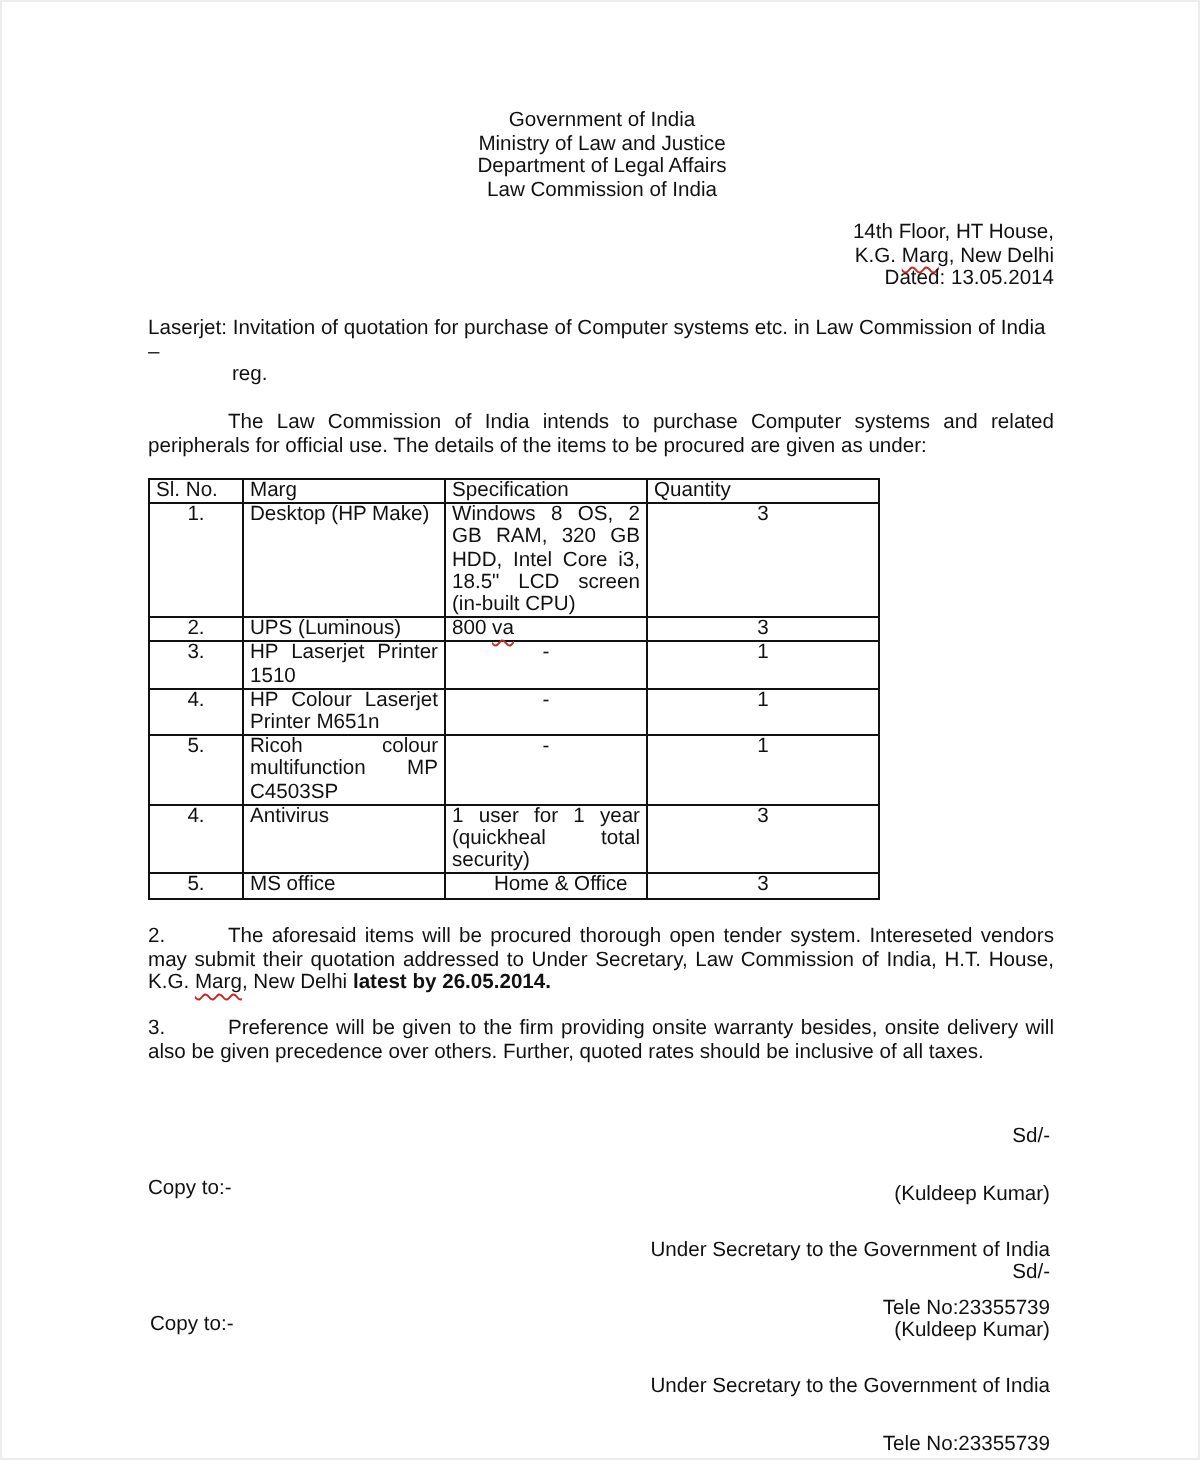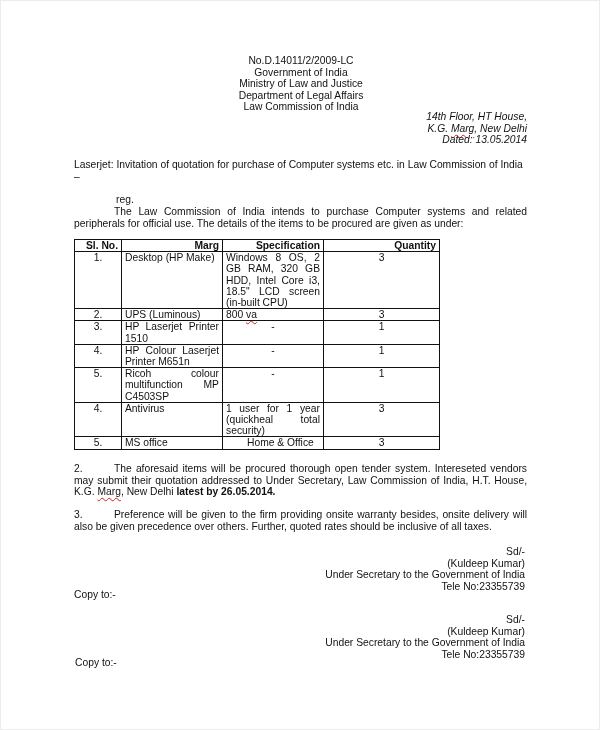--- a/index.html
+++ b/index.html
@@ -11,69 +11,68 @@
       line-height: 11.5px;
       position: relative;
     }
     .page {
       position: absolute; left: 0; top: 0; width: 600px; height: 730px;
       border: 1px solid #ececec; background: #fff;
     }
     .header-block { position: absolute; left: 200px; top: 54px; width: 200px; text-align: center; }
     .header-block div { height: 11.5px; }
     .addr-block { position: absolute; left: 360px; top: 110px; width: 166px; text-align: right; }
-    .addr-block div { height: 11.5px; font-style: italic; }
+    .addr-block div { height: 11.5px; }
     .spell { text-decoration: underline wavy #cc2222; text-decoration-thickness: 1px; text-underline-offset: 2px; }
     .subject { position: absolute; left: 73px; top: 158px; width: 455px; }
-    .subject .reg { padding-left: 42px; margin-top: 12px; }
+    .subject .reg { padding-left: 42px; }
     .para { position: absolute; left: 73px; width: 453px; text-align: justify; }
     .para .indent { display: inline-block; width: 40px; }
     .para-1 { top: 205px; }
     .para-2 { top: 462px; }
     .para-3 { top: 508px; }
     .para .num { display: inline-block; width: 35px; }
     b { font-weight: bold; }
 
     table.items {
       position: absolute; left: 73px; top: 238px;
       border-collapse: collapse; table-layout: fixed;
       width: 365px;
     }
     table.items td, table.items th {
       border: 1px solid #111;
       vertical-align: top;
       padding: 0 3px;
       font-size: 10.3px;
       line-height: 11.2px;
     }
-    table.items th { font-weight: bold; text-align: right; height: 12px; }
+    table.items th { font-weight: normal; text-align: left; height: 12px; }
     table.items td.c-sl { text-align: center; }
     table.items td.c-qty { text-align: center; }
     table.items td.c-spec { text-align: justify; }
     table.items td.c-spec.center { text-align: center; }
     table.items td.c-item { text-align: justify; }
     col.w1 { width: 47px; }
     col.w2 { width: 101px; }
     col.w3 { width: 101px; }
     col.w4 { width: 116px; }
 
     .sig { position: absolute; right: 74px; width: 230px; text-align: right; }
-    .sig div { height: 11.5px; }
+    .sig div { height: 11.5px; margin-top: 17px; }
     .sig-1 { top: 545px; }
     .sig-2 { top: 613px; }
     .copy-1 { position: absolute; left: 73px; top: 588px; }
     .copy-2 { position: absolute; left: 74px; top: 656px; }
   </style>
 </head>
 <body>
 
 <div class="page">
 
   <div class="header-block">
-    <div>No.D.14011/2/2009-LC</div>
     <div>Government of India</div>
     <div>Ministry of Law and Justice</div>
     <div>Department of Legal Affairs</div>
     <div>Law Commission of India</div>
   </div>
 
   <div class="addr-block">
     <div>14th Floor, HT House,</div>
     <div><span>K.G. </span><span class="spell">Marg</span><span>, New Delhi</span></div>
     <div>Dated: 13.05.2014</div>

